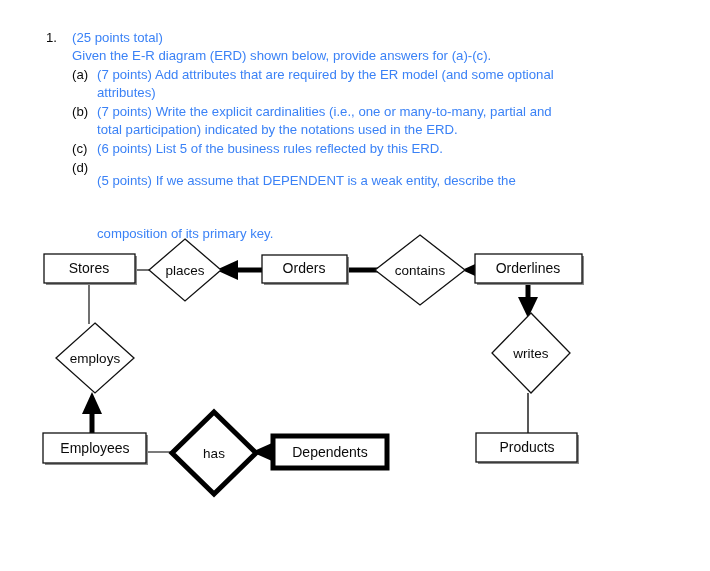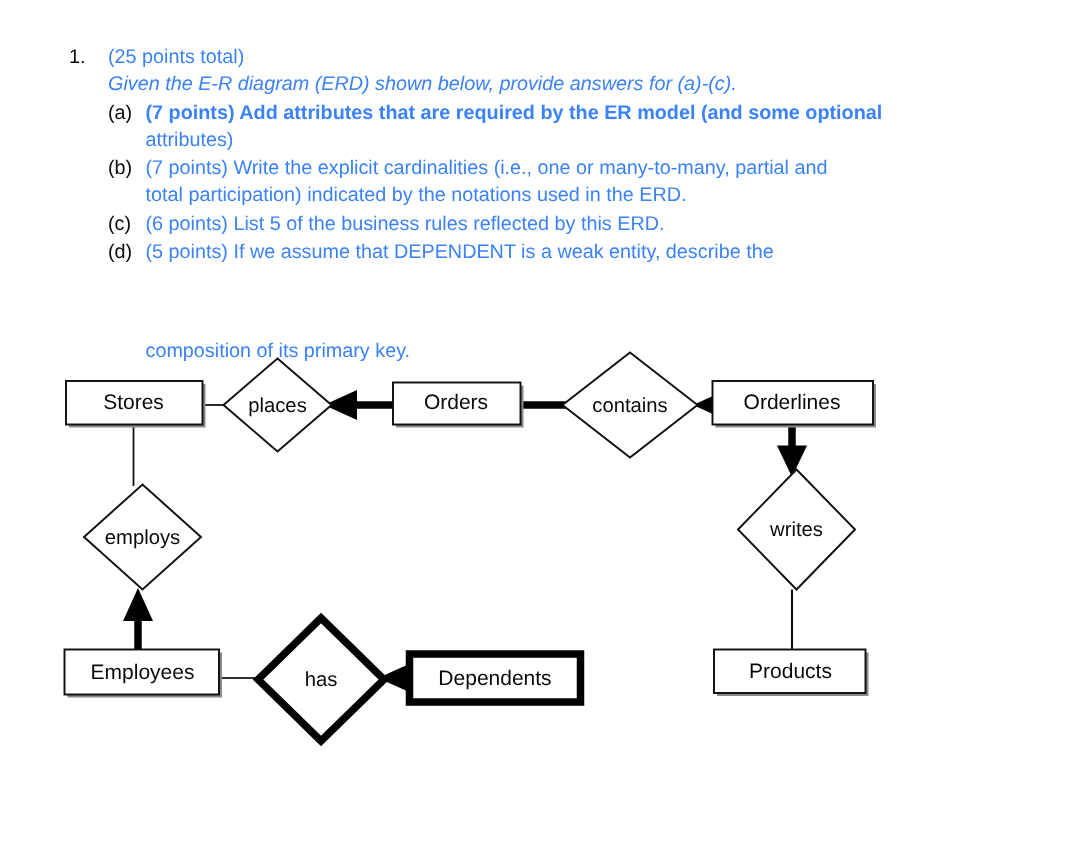--- a/index.html
+++ b/index.html
@@ -58,35 +58,35 @@
   }
   .rel-label { font-size: 13.5px; }
 </style>
 </head>
 <body>
 
 <div id="question-block">
   <span class="q-marker" style="left:46px; top:30px;">1.</span>
   <span class="q-row" style="left:72px; top:30px;">(25 points total)</span>
 
-  <span class="q-row" style="left:72px; top:48px;font-style:italic;">Given the E-R diagram (ERD) shown below, provide answers for (a)-(c).</span>
+  <span class="q-row" style="left:72px; top:48px;">Given the E-R diagram (ERD) shown below, provide answers for (a)-(c).</span>
 
   <span class="q-marker" style="left:72px; top:67px;">(a)</span>
-  <span class="q-row" style="left:97px; top:67px;font-weight:bold;">(7 points) Add attributes that are required by the ER model (and some optional</span>
+  <span class="q-row" style="left:97px; top:67px;">(7 points) Add attributes that are required by the ER model (and some optional</span>
   <span class="q-row" style="left:97px; top:85px;text-align:right;">attributes)</span>
 
   <span class="q-marker" style="left:72px; top:104px;">(b)</span>
   <span class="q-row" style="left:97px; top:104px;">(7 points) Write the explicit cardinalities (i.e., one or many-to-many, partial and</span>
   <span class="q-row" style="left:97px; top:122px;">total participation) indicated by the notations used in the ERD.</span>
 
   <span class="q-marker" style="left:72px; top:141px;">(c)</span>
   <span class="q-row" style="left:97px; top:141px;text-align:center;">(6 points) List 5 of the business rules reflected by this ERD.</span>
 
   <span class="q-marker" style="left:72px; top:160px;">(d)</span>
-  <span class="q-row" style="left:97px; top:160px;">(5 points) If we assume that DEPENDENT is a weak entity, describe the</span>
+  <span class="q-row" style="left:97px; top:173px;">(5 points) If we assume that DEPENDENT is a weak entity, describe the</span>
   <span class="q-row" style="left:97px; top:178px;margin-top:48px;">composition of its primary key.</span>
 </div>
 
 <svg id="erd" width="710" height="571" viewBox="0 0 710 571" xmlns="http://www.w3.org/2000/svg">
 
   <g>
     <line class="hit" x1="135" y1="270" x2="150" y2="270" stroke="#111111" stroke-width="1.2"></line>
   </g>
   <g>
     <line class="hit" x1="89" y1="283" x2="89" y2="324" stroke="#111111" stroke-width="1.2"></line>

